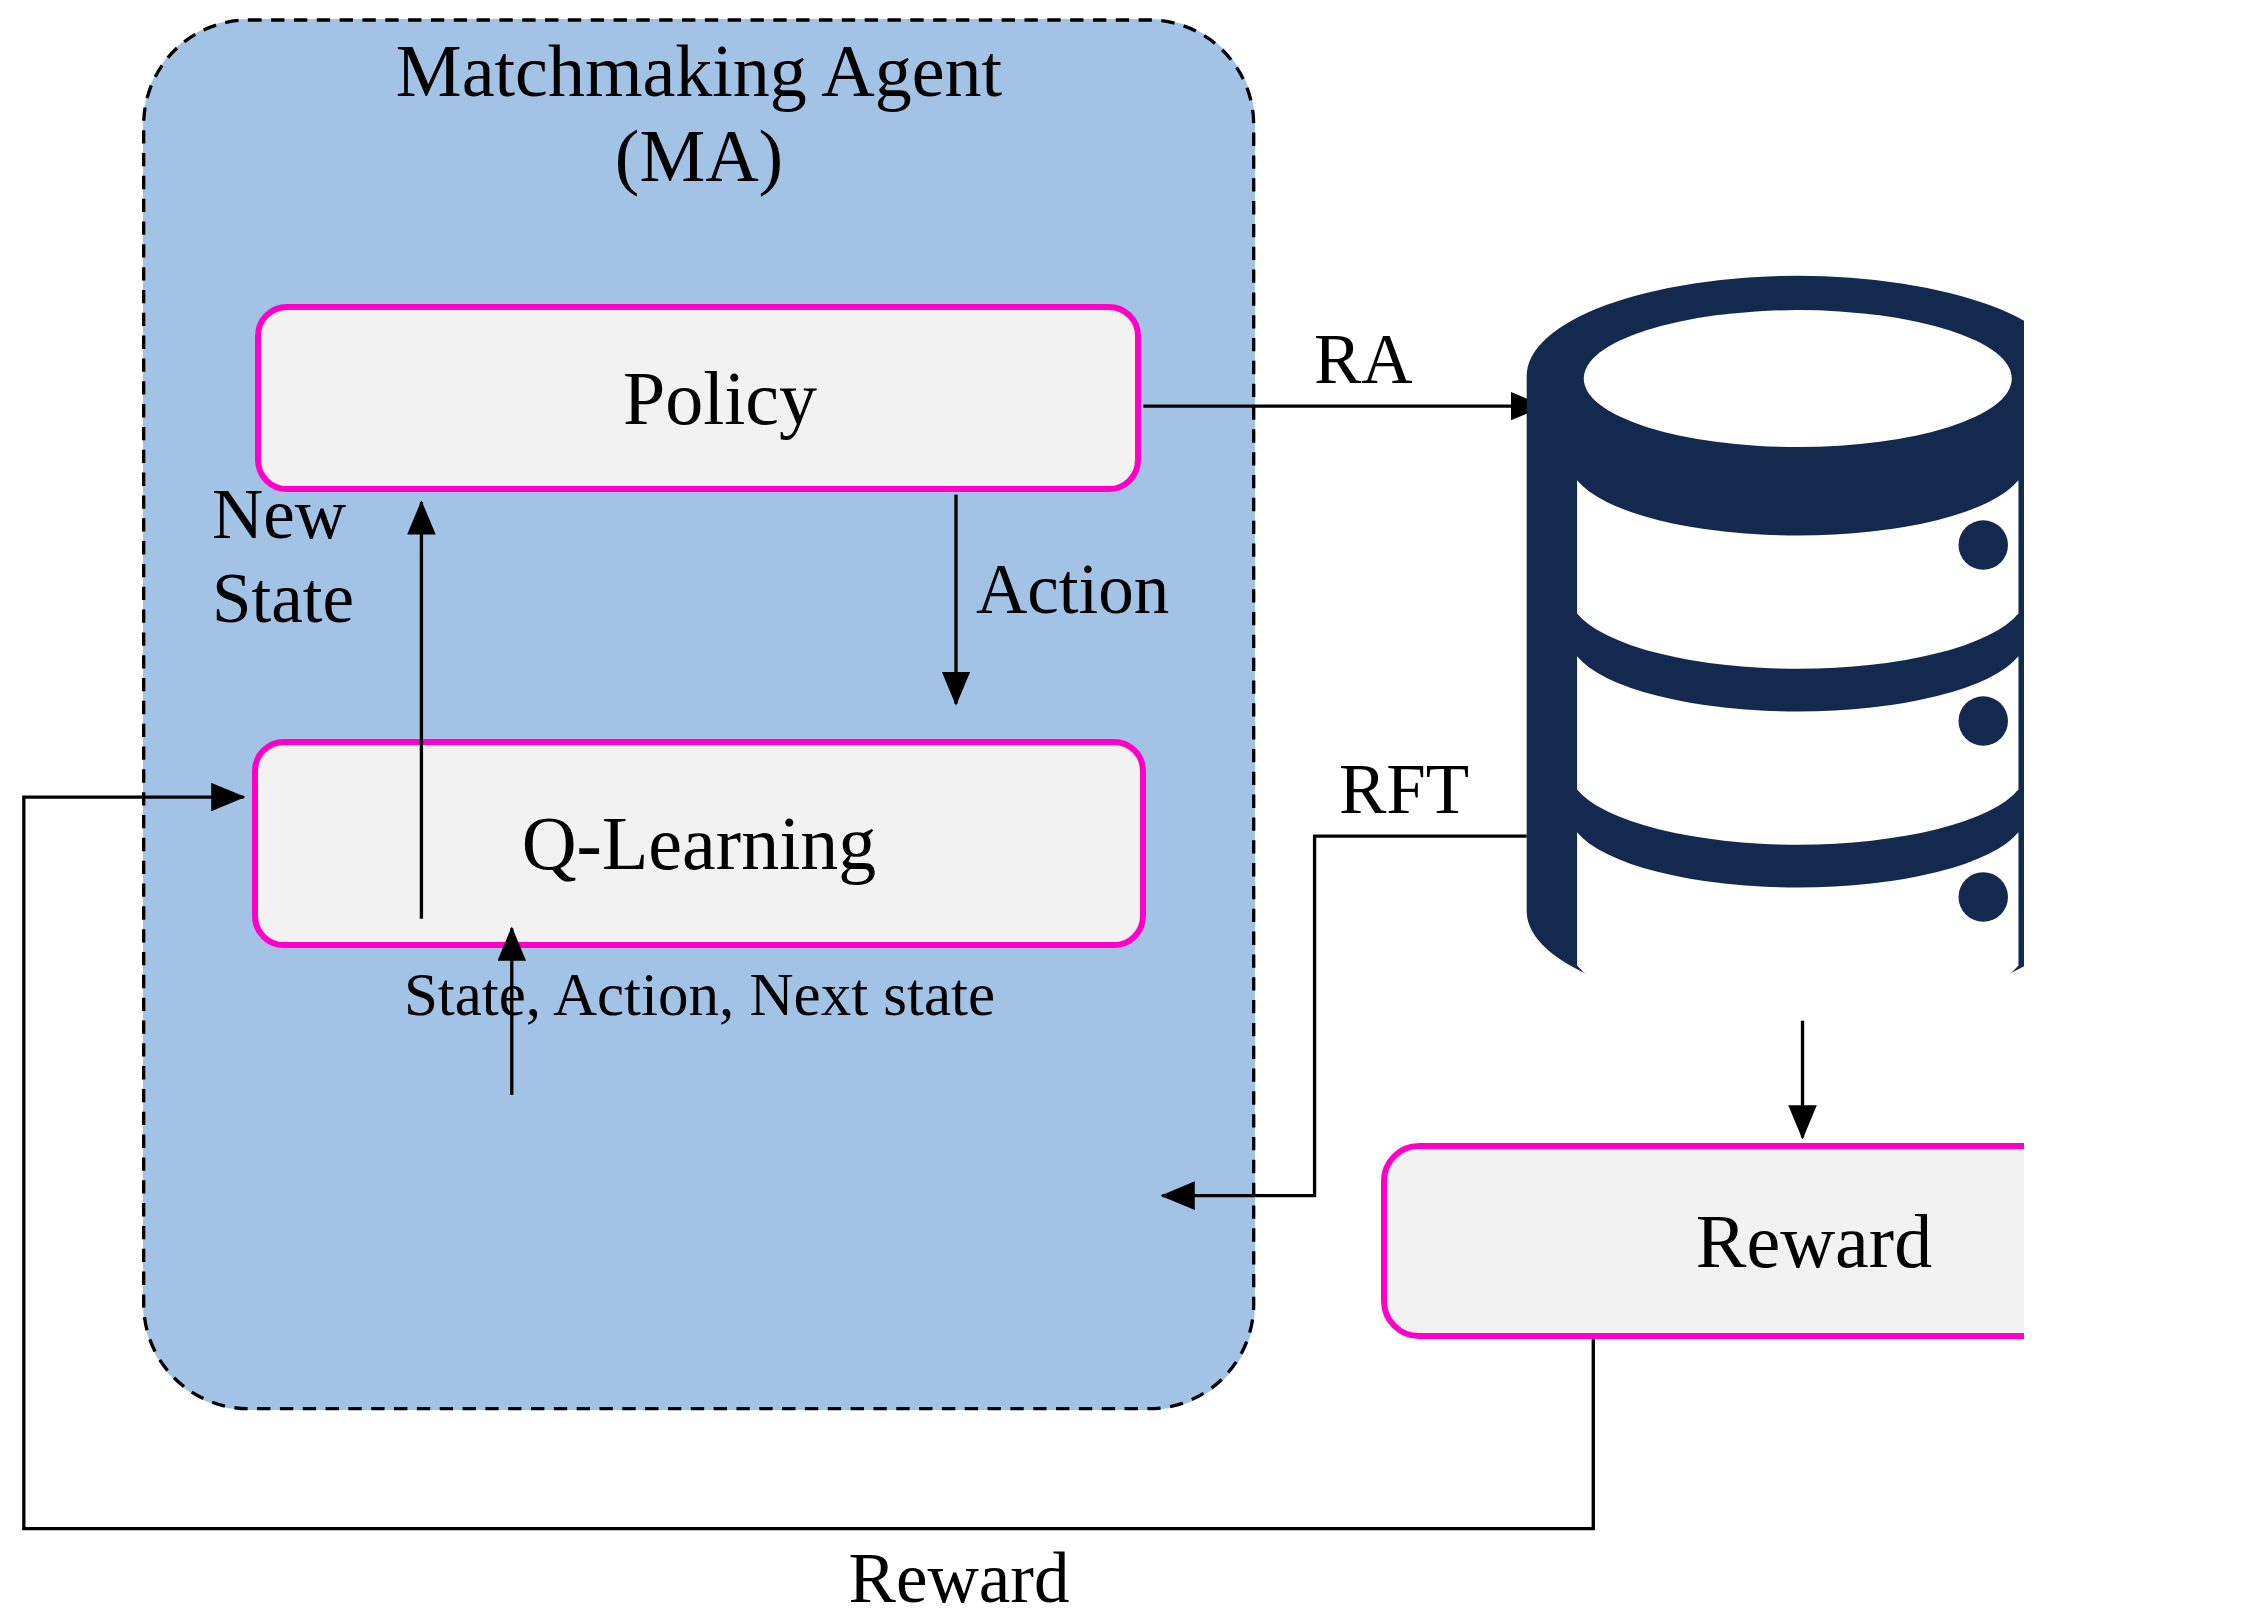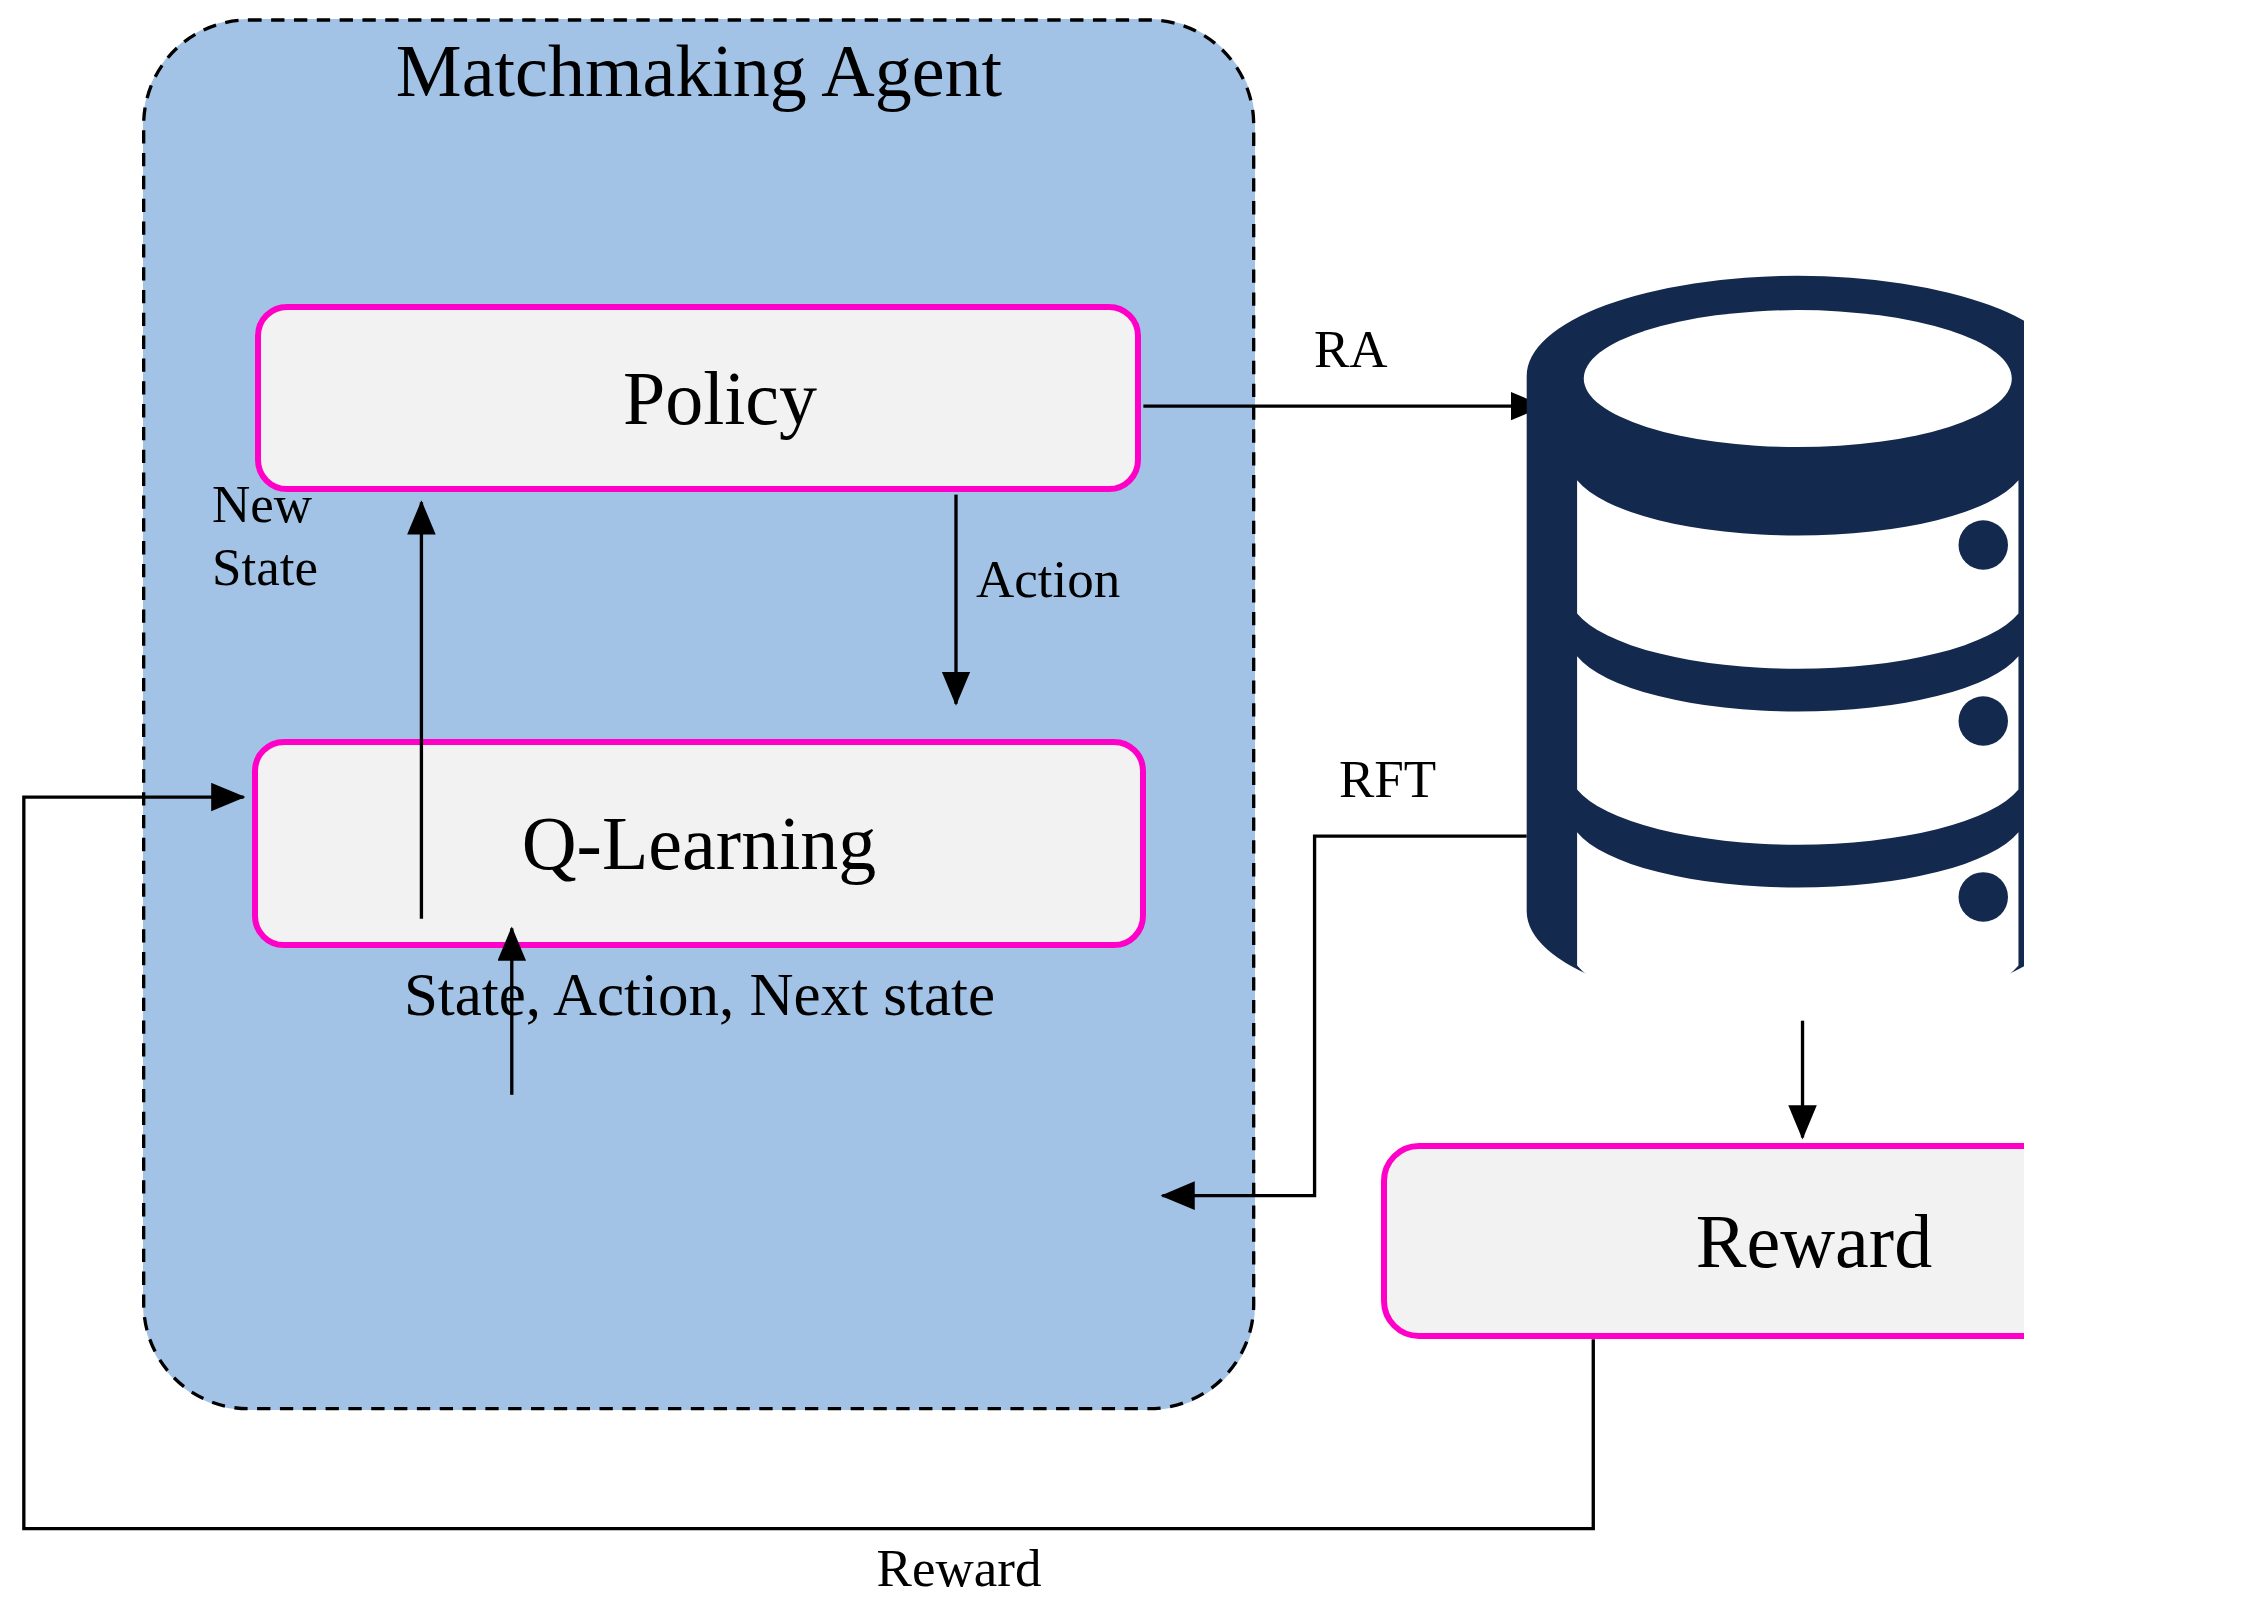--- a/index.html
+++ b/index.html
@@ -29,41 +29,42 @@
     border:6.7px solid #ff00c8;
     border-radius:32px;
     display:flex; align-items:center; justify-content:center;
     font-size:76px;
   }
   .policy     { left:255px;  top:304px;  width:886px; height:188px;padding-left:44px; }
   .qlearning  { left:252px;  top:711px;  width:894px; height:209px;margin-top:28px; }
   .statemodel { left:252px;  top:1097px; width:894px; height:199px; }
   .rewardbox  { left:1381px; top:1143px; width:866px; height:196px; border-radius:38px; }
   
-  .lbl { position:absolute; font-size:53px; line-height:1.18; }
+  .lbl { position:absolute; font-size:71px; line-height:1.18; }
   .lbl-newstate   { left:212px;  top:473px; white-space:pre-line; }
   .lbl-action     { left:976px; top:548px; }
   .lbl-ra         { left:1314px; top:318px; }
   .lbl-rft        { left:1339px; top:748px; }
   .lbl-san        { left:257px;  top:959px; width:885px; text-align:center; font-size:61px; }
   .lbl-reward-bot { left:531px;  top:1537px; width:856px; text-align:center; }
   
   svg.overlay {
     position:absolute; left:0; top:0; width:2262px; height:1617px;
     pointer-events:none;
   }
 </style>
 </head>
 <body>
 
 <div id="canvas">
 
   <div class="ma-fill"></div>
   <div class="ma-title">
     <div>Matchmaking Agent</div>
+    <div>(MA)</div>
   </div>
 
   <div class="node policy">
     <span>Policy</span>
   </div>
   <div class="node qlearning">
     <span>Q-Learning</span>
   </div>
 
   <div class="node rewardbox">

